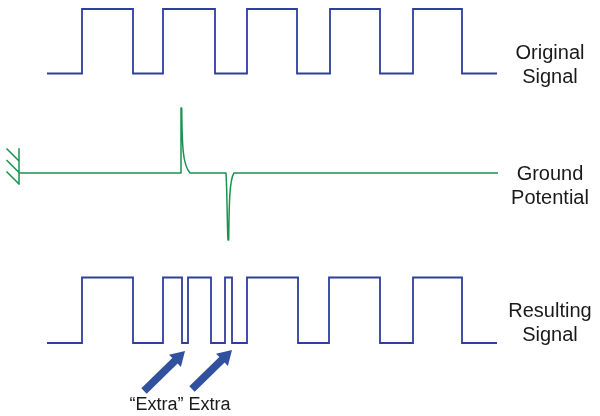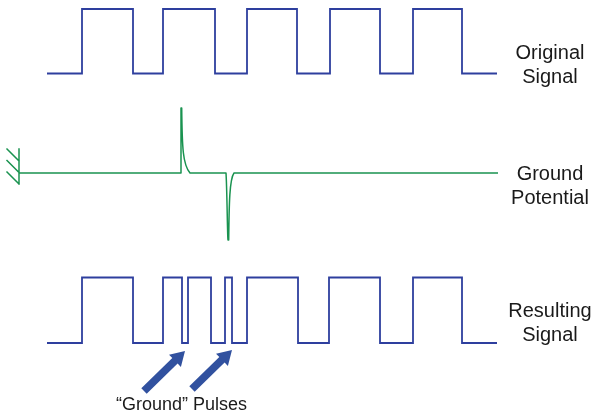--- a/index.html
+++ b/index.html
@@ -60,14 +60,14 @@
   <div class="wave-label" style="top: 161px; color: rgb(26, 26, 26);">
     <div>Ground</div>
     <div>Potential</div>
   </div>
 
   <div class="wave-label" style="top: 298px; color: rgb(26, 26, 26);">
     <div>Resulting</div>
     <div>Signal</div>
   </div>
 
-  <div class="extra-label" style="color: rgb(26, 26, 26);">“Ground” Pulses</div>
+  <div class="extra-label" style="color: rgb(26, 26, 26);">“Extra” Extra</div>
 </div>
 
 </body></html>

